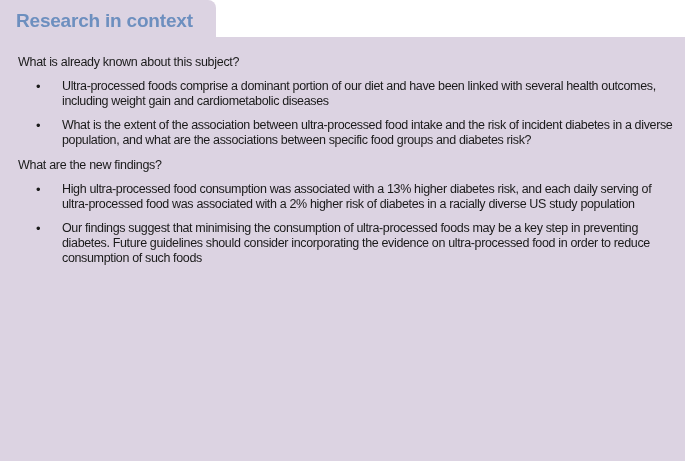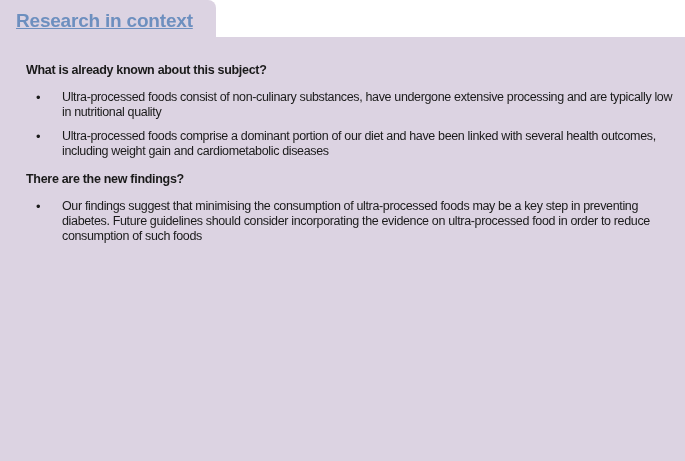--- a/index.html
+++ b/index.html
@@ -1,50 +1,53 @@
 <!DOCTYPE html>
 <html><head>
 <meta charset="utf-8">
 <style>
   html, body { margin: 0; padding: 0; background: #ffffff; }
   body { width: 685px; height: 461px; position: relative; overflow: hidden;
          font-family: "Liberation Sans", sans-serif; color: #1a1a1a; }
   .tab { position: absolute; left: 0; top: 0; width: 216px; height: 40px;
          background: #dcd3e2; border-top-right-radius: 8px; }
   .tab-title { position: absolute; left: 16px; top: 10px; font-size: 19px; font-weight: bold;
-               color: #6d8fbf; letter-spacing: -0.2px; text-decoration: underline; }
+               color: #6d8fbf; letter-spacing: -0.2px; }
   .panel { position: absolute; left: 0; top: 37px; width: 685px; height: 424px; background: #dcd3e2; }
   .content { position: absolute; left: 14px; top: 42px; width: 665px; }
-  .heading { font-size: 12.5px; font-weight: bold; letter-spacing: -0.3px; margin: 12px; line-height: 16px; }
+  .heading { font-size: 12.5px; font-weight: normal; letter-spacing: -0.3px; margin: 4px; line-height: 16px; }
   .bullets { list-style: none; margin: 0; padding: 0; }
   .bullet { position: relative; padding-left: 48px; font-size: 12.5px; line-height: 15px;
             letter-spacing: -0.35px; margin: 9px 0 9px 0; }
   .bullet::before { content: "\2022"; position: absolute; left: 22px; top: 0; font-size: 13px; }
 </style>
 </head>
 <body>
 
 <div class="tab">
   <div class="tab-title">Research in context</div>
 </div>
 <div class="panel"></div>
 
 <div class="content" style="top:50px;">
   <section>
     <h3 class="heading">What is already known about this subject?</h3>
     <ul class="bullets">
-      <li class="bullet">Ultra-processed foods consist of non-culinary substances, have undergone extensive processing and are typically low in nutritional quality</li>
       <li class="bullet">Ultra-processed foods comprise a dominant portion of our diet and have been linked with several health outcomes, including weight gain and cardiometabolic diseases</li>
     </ul>
   </section>
   <section>
+    <ul class="bullets">
+      <li class="bullet">What is the extent of the association between ultra-processed food intake and the risk of incident diabetes in a diverse population, and what are the associations between specific food groups and diabetes risk?</li>
+    </ul>
   </section>
   <section>
-    <h3 class="heading">There are the new findings?</h3>
+    <h3 class="heading">What are the new findings?</h3>
     <ul class="bullets">
+      <li class="bullet">High ultra-processed food consumption was associated with a 13% higher diabetes risk, and each daily serving of ultra-processed food was associated with a 2% higher risk of diabetes in a racially diverse US study population</li>
     </ul>
   </section>
   <section>
     <ul class="bullets">
       <li class="bullet">Our findings suggest that minimising the consumption of ultra-processed foods may be a key step in preventing diabetes. Future guidelines should consider incorporating the evidence on ultra-processed food in order to reduce consumption of such foods</li>
     </ul>
   </section>
 </div>
 
 </body></html>

